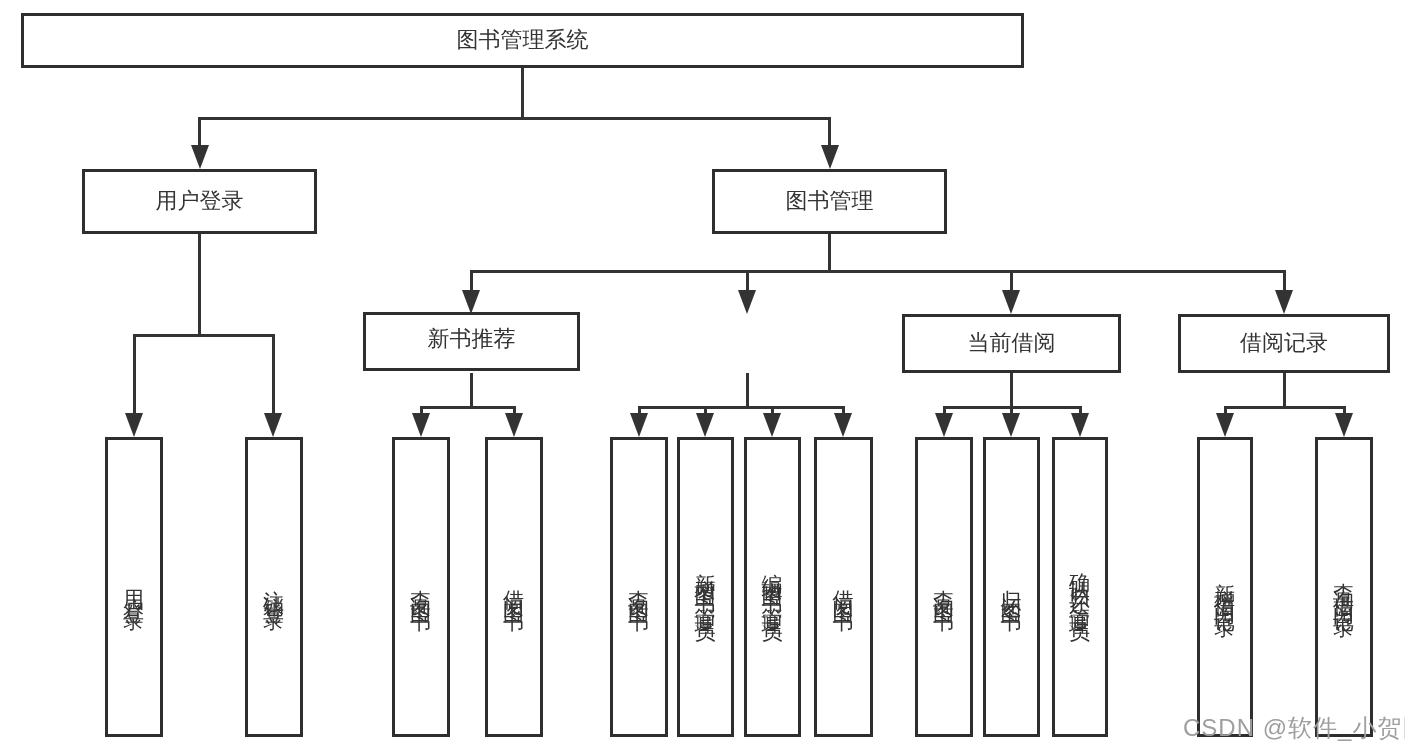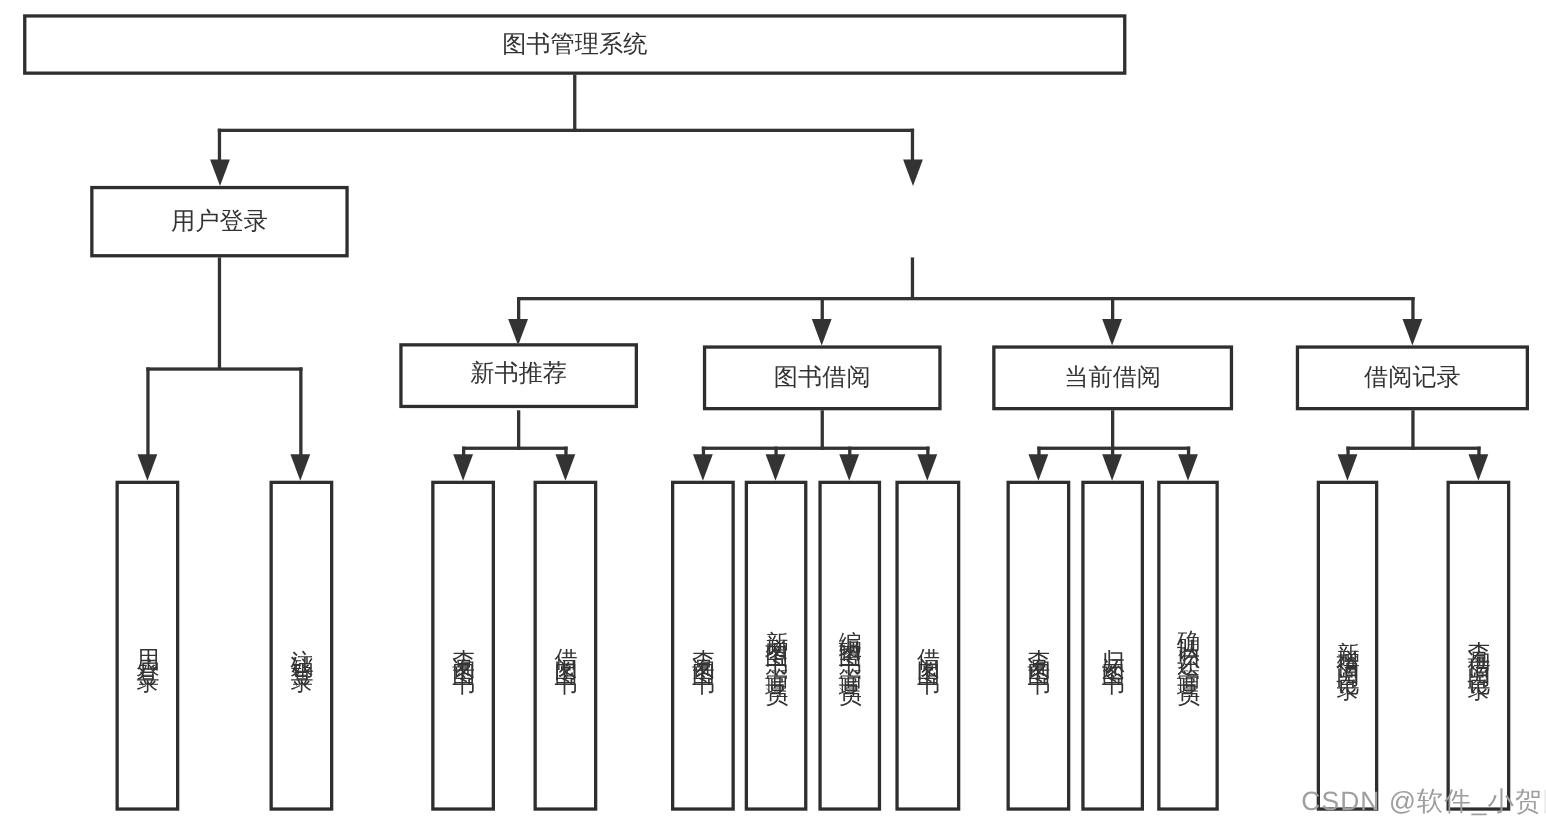--- a/index.html
+++ b/index.html
@@ -62,41 +62,41 @@
   <div class="box" style="left:21px; top:13px; width:1003px; height:55px;">图书管理系统</div>
 
   <div class="line" style="left:521px; top:68px; width:3px; height:50px;"></div>
   <div class="line" style="left:198px; top:117px; width:633px; height:3px;"></div>
   <div class="line" style="left:198px; top:117px; width:3px; height:32px;"></div>
   <div class="arrow" style="left:191px; top:145px;"></div>
   <div class="line" style="left:828px; top:117px; width:3px; height:32px;"></div>
   <div class="arrow" style="left:821px; top:145px;"></div>
 
   <div class="box" style="left:82px; top:169px; width:235px; height:65px;">用户登录</div>
+  <div class="box" style="left:712px; top:169px; width:235px; height:65px;">图书管理</div>
 
   <div class="line" style="left:198px; top:234px; width:3px; height:101px;"></div>
   <div class="line" style="left:133px; top:334px; width:142px; height:3px;"></div>
   <div class="line" style="left:133px; top:334px; width:3px; height:82px;"></div>
   <div class="arrow" style="left:125px; top:413px;"></div>
   <div class="line" style="left:272px; top:334px; width:3px; height:82px;"></div>
   <div class="arrow" style="left:264px; top:413px;"></div>
 
   <div class="line" style="left:828px; top:234px; width:3px; height:38px;"></div>
   <div class="line" style="left:470px; top:270px; width:816px; height:3px;"></div>
   <div class="line" style="left:470px; top:270px; width:3px; height:24px;"></div>
   <div class="arrow" style="left:462px; top:290px;"></div>
   <div class="line" style="left:746px; top:270px; width:3px; height:24px;"></div>
   <div class="arrow" style="left:738px; top:290px;"></div>
   <div class="line" style="left:1010px; top:270px; width:3px; height:24px;"></div>
   <div class="arrow" style="left:1002px; top:290px;"></div>
   <div class="line" style="left:1283px; top:270px; width:3px; height:24px;"></div>
   <div class="arrow" style="left:1275px; top:290px;"></div>
 
   <div class="box" style="left:363px; top:312px; width:217px; height:59px;font-family:Liberation Mono, monospace;">新书推荐</div>
-  <div class="box" style="left:639px; top:314px; width:217px; height:59px;">图书借阅</div>
   <div class="box" style="left:1178px; top:314px; width:212px; height:59px;">借阅记录</div>
   <div class="box" style="left:902px; top:314px; width:219px; height:59px;">当前借阅</div>
 
   <div class="line" style="left:470px; top:373px; width:3px; height:36px;"></div>
   <div class="line" style="left:420px; top:406px; width:96px; height:3px;"></div>
   <div class="line" style="left:420px; top:406px; width:3px; height:10px;"></div>
   <div class="arrow" style="left:412px; top:413px;"></div>
   <div class="line" style="left:513px; top:406px; width:3px; height:10px;"></div>
   <div class="arrow" style="left:505px; top:413px;"></div>
 

